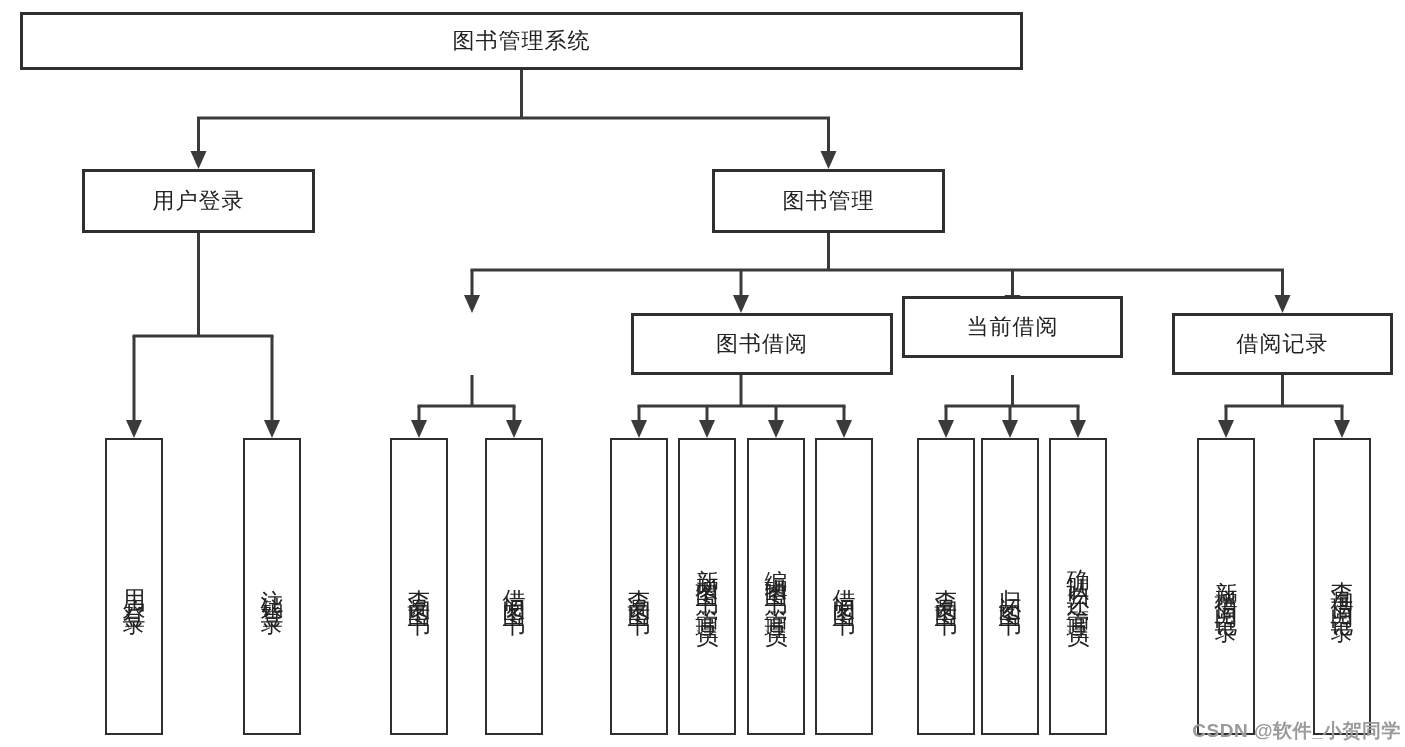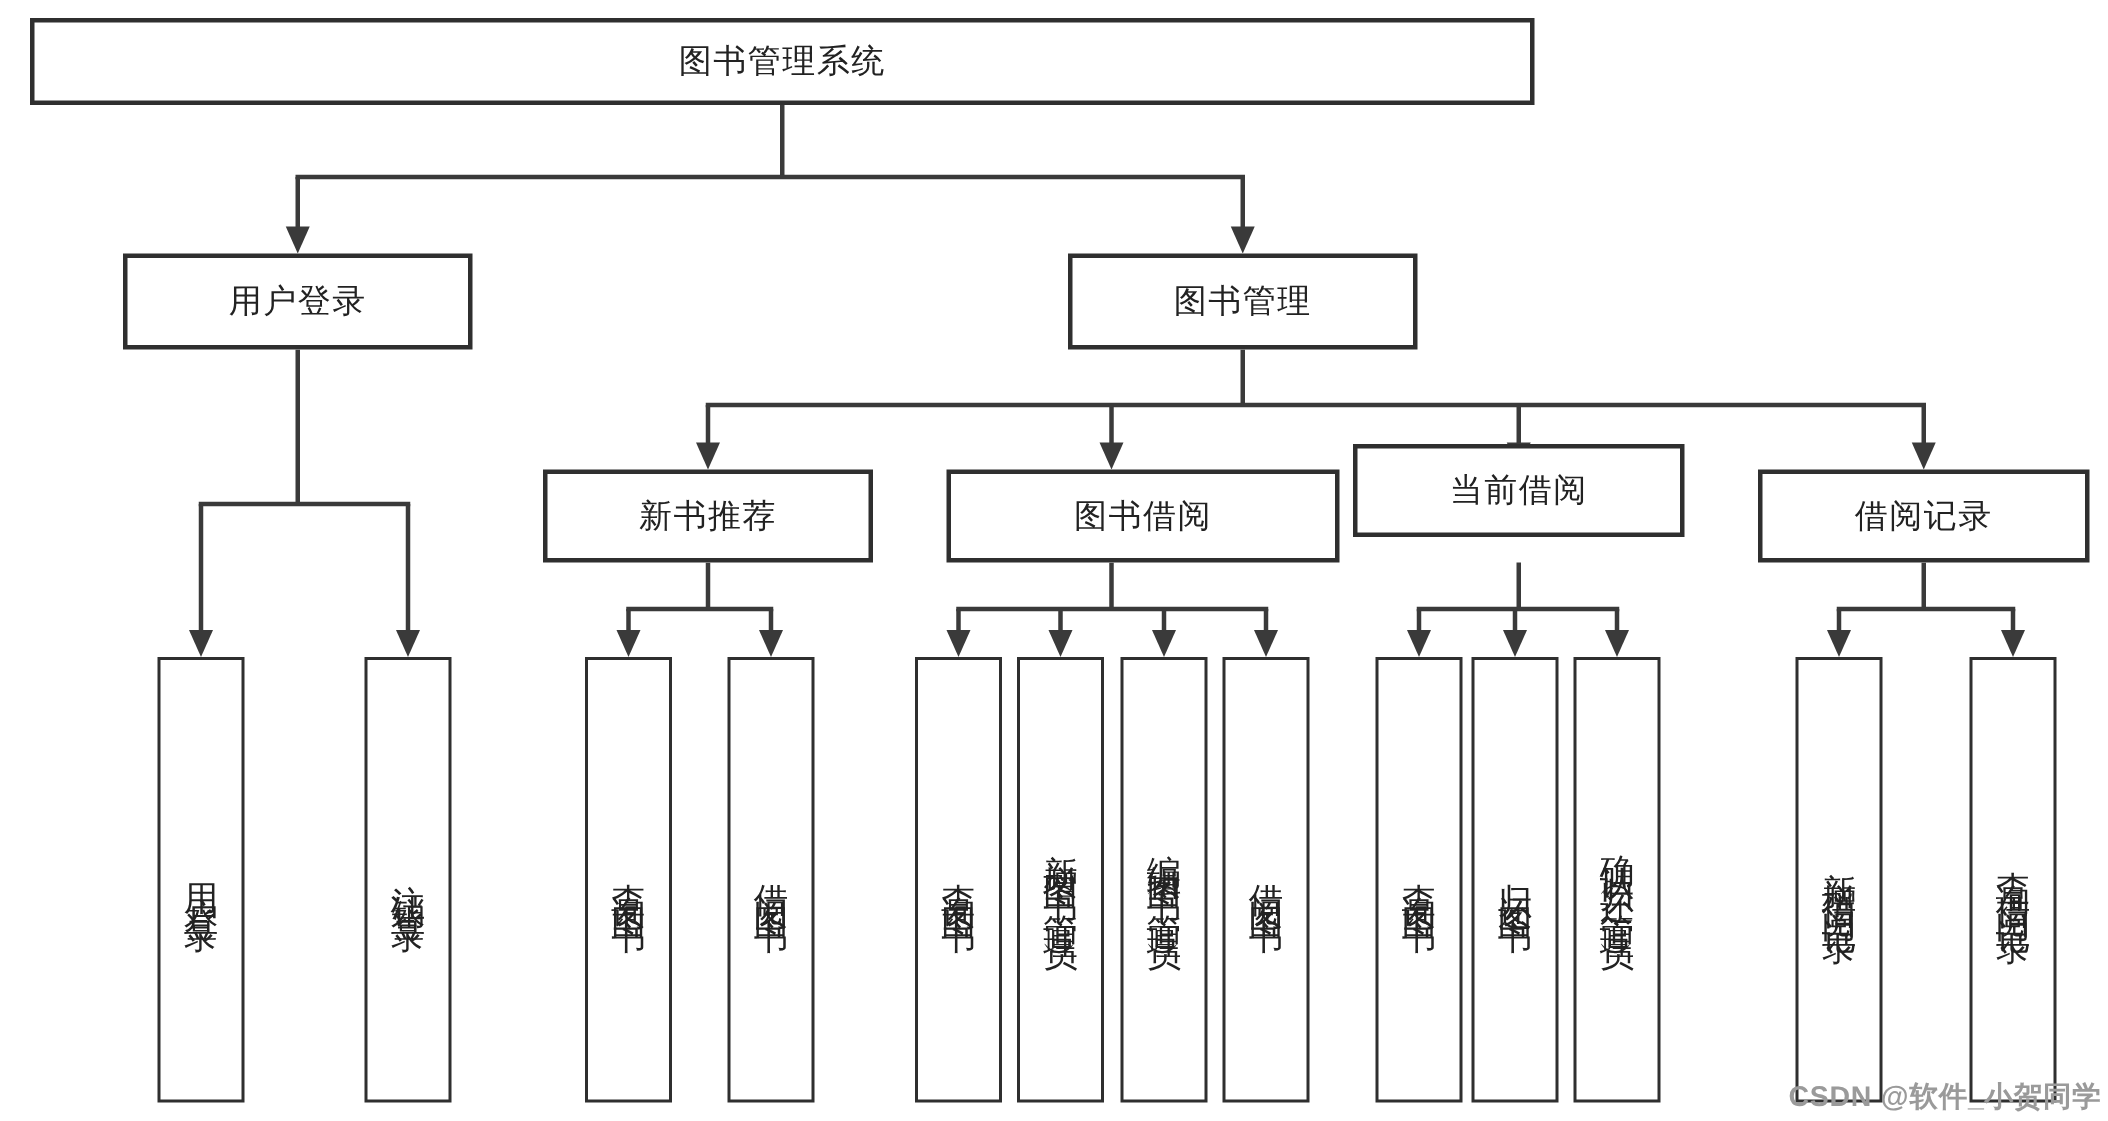--- a/index.html
+++ b/index.html
@@ -159,23 +159,20 @@
     <span>图书管理系统</span>
   </div>
 
   <div class="box" style="left:82px; top:169px; width:233px; height:64px;">
     <span>用户登录</span>
   </div>
   <div class="box" style="left:712px; top:169px; width:233px; height:64px;">
     <span>图书管理</span>
   </div>
 
-  <div class="box" style="left:362px; top:313px; width:220px; height:62px;">
-    <span>新书推荐</span>
-  </div>
   <div class="box" style="left:631px; top:313px; width:262px; height:62px;">
     <span>图书借阅</span>
   </div>
   <div class="box" style="left:902px; top:296px; width:221px; height:62px;">
     <span>当前借阅</span>
   </div>
   <div class="box" style="left:1172px; top:313px; width:221px; height:62px;">
     <span>借阅记录</span>
   </div>
 

